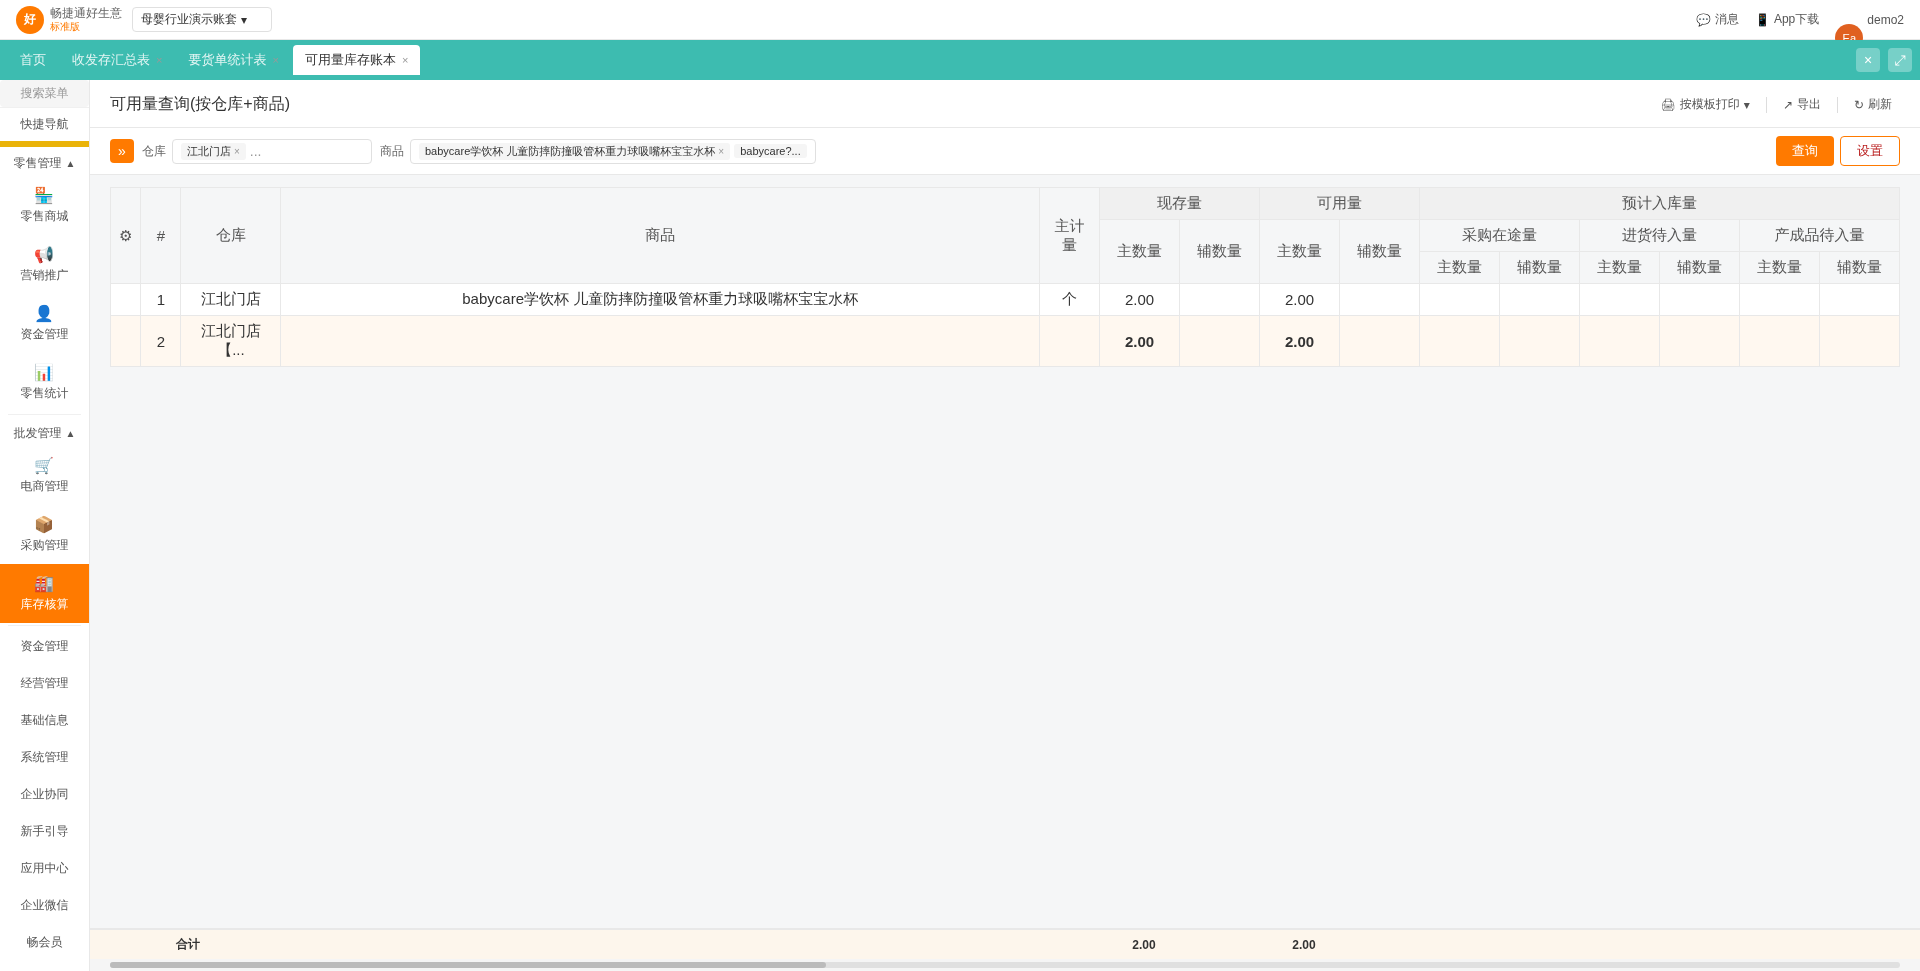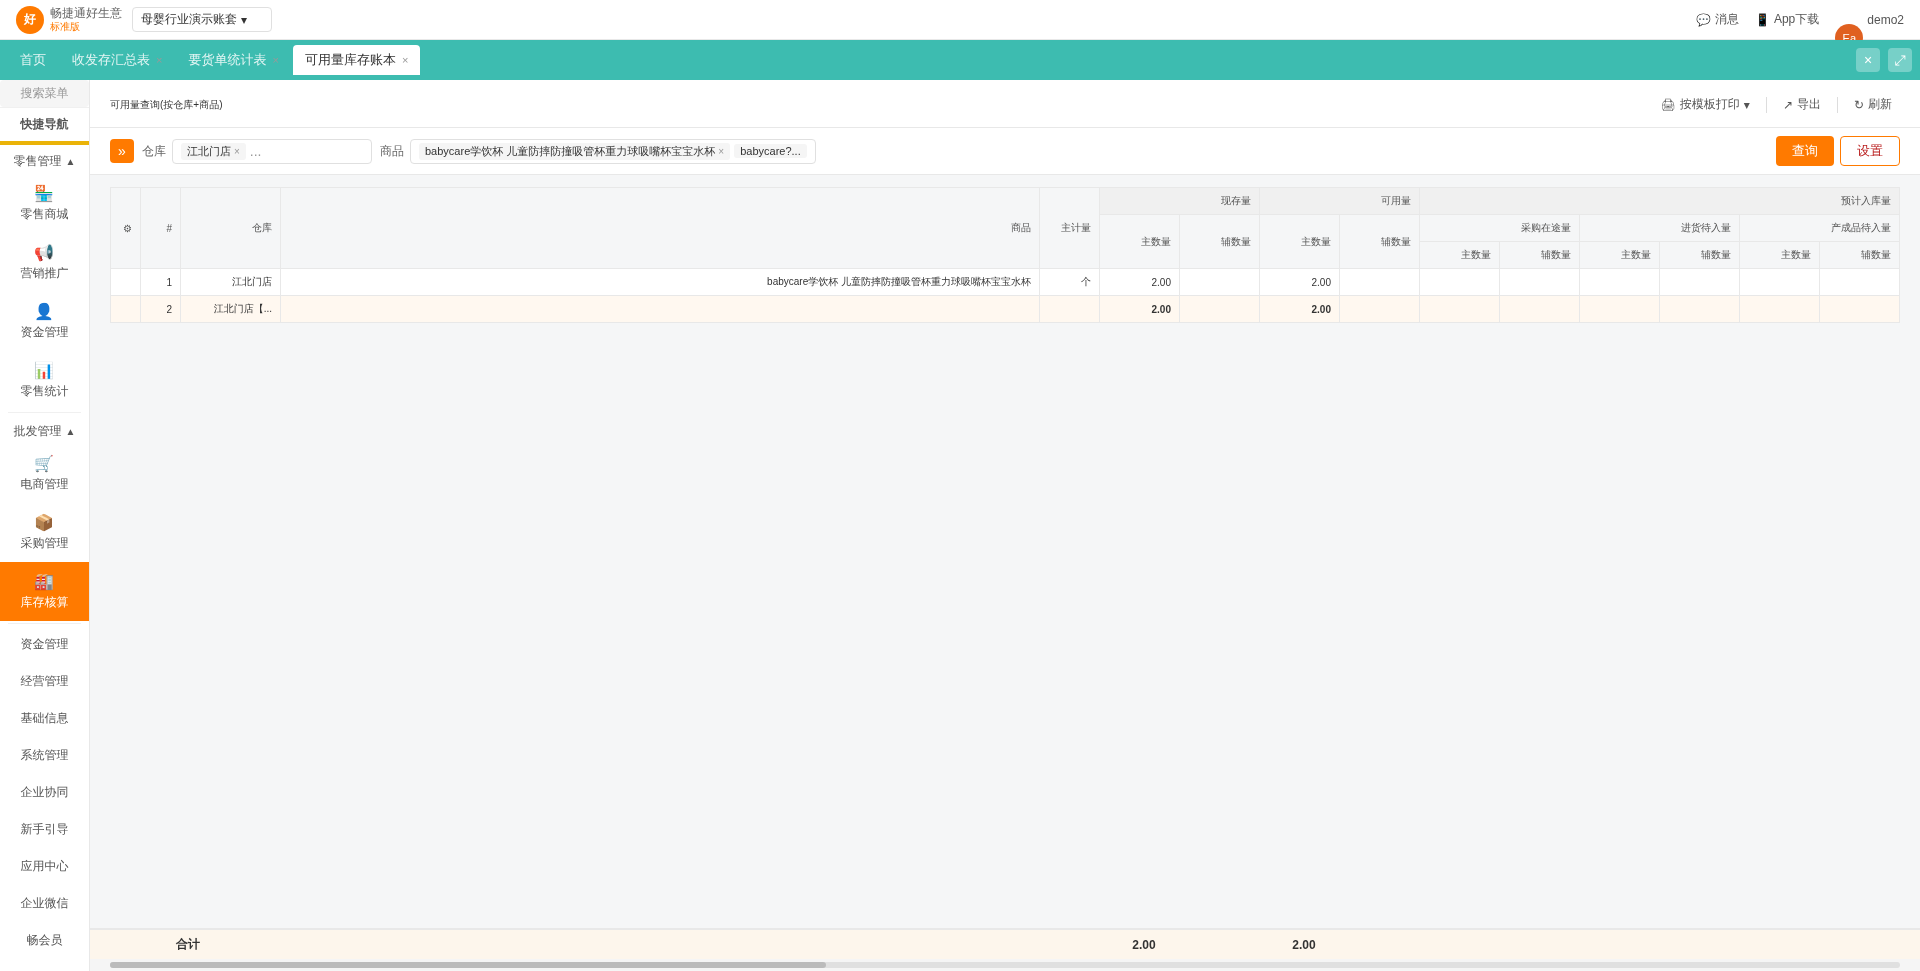--- a/index.html
+++ b/index.html
@@ -26,58 +26,58 @@
     .nav-tab-controls { display: flex; gap: 8px; }
     .nav-ctrl-btn { width: 24px; height: 24px; background: rgba(255,255,255,0.3); border-radius: 4px; display: flex; align-items: center; justify-content: center; cursor: pointer; color: #fff; font-size: 14px; }
 
     
     .main-layout { display: flex; flex: 1; overflow: hidden; }
 
     
     .sidebar { width: 90px; background: #fff; border-right: 1px solid #e8e8e8; display: flex; flex-direction: column; flex-shrink: 0; overflow-y: auto; }
     .sidebar-search { padding: 0; border-bottom: 1px solid #f0f0f0; }
     .sidebar-search-btn { width: 100%; background: #f5f5f5; border: none; border-radius: 4px; padding: 5px; font-size: 12px; color: #999; cursor: pointer; text-align: center; }
-    .sidebar-nav-btn { padding: 8px; text-align: center; font-size: 12px; color: #555; cursor: pointer; border-bottom: 4px solid #eab308; font-weight: bold; }
+    .sidebar-nav-btn { padding: 8px; text-align: center; font-size: 12px; color: #555; cursor: pointer; border-bottom: 6px solid #eab308; }
     .sidebar-item { display: flex; flex-direction: column; align-items: center; padding: 10px 4px; cursor: pointer; color: #555; font-size: 12px; gap: 3px; position: relative; }
     .sidebar-item.active { background: #ff7a00; color: #fff; }
     .sidebar-item.active .sidebar-item-icon { color: #fff; }
     .sidebar-item-icon { font-size: 16px; color: #666; }
     .sidebar-item.active .sidebar-item-icon { color: #fff; }
     .sidebar-group-header { display: flex; align-items: center; justify-content: center; gap: 4px; padding: 8px 4px 4px; font-size: 12px; color: #555; cursor: pointer; }
     .sidebar-group-header .arrow { font-size: 10px; }
     .sidebar-divider { height: 1px; background: #f0f0f0; margin: 2px 8px; }
 
     
     .content-area { flex: 1; background: #f5f6f7; overflow: hidden; display: flex; flex-direction: column; }
 
     
     .page-header { background: #fff; padding: 12px 20px 0; border-bottom: 1px solid #e8e8e8; flex-shrink: 0; }
     .page-title-row { display: flex; align-items: center; justify-content: space-between; margin-bottom: 10px; }
-    .page-title { font-size: 10px; font-weight: 500; color: #333; }
+    .page-title { font-size: 16px; font-weight: 500; color: #333; }
     .page-actions { display: flex; align-items: center; gap: 8px; }
     .page-action-btn { display: flex; align-items: center; gap: 4px; font-size: 12px; color: #555; cursor: pointer; padding: 4px 8px; border-radius: 4px; }
     .divider-v { width: 1px; height: 16px; background: #ddd; }
 
     
     .filter-bar { display: flex; align-items: center; gap: 8px; padding: 8px 20px; background: #fff; flex-shrink: 0; border-bottom: 1px solid #e8e8e8; }
     .filter-expand-btn { width: 24px; height: 24px; background: #ff7a00; border-radius: 4px; display: flex; align-items: center; justify-content: center; color: #fff; font-size: 14px; cursor: pointer; flex-shrink: 0; }
     .filter-field { display: flex; align-items: center; gap: 6px; font-size: 12px; }
     .filter-label { color: #666; white-space: nowrap; }
     .filter-input-area { display: flex; align-items: center; gap: 4px; border: 1px solid #e0e0e0; border-radius: 4px; padding: 3px 8px; min-width: 200px; background: #fff; flex-wrap: wrap; }
     .filter-tag { display: flex; align-items: center; gap: 3px; background: #f5f5f5; border-radius: 3px; padding: 1px 6px; font-size: 11px; color: #333; }
     .filter-tag .remove-x { color: #999; cursor: pointer; font-size: 10px; }
     .filter-dots { color: #999; font-size: 14px; cursor: pointer; }
     .filter-actions { margin-left: auto; display: flex; gap: 6px; }
     .btn-query { background: #ff7a00; color: #fff; border: none; border-radius: 4px; padding: 5px 16px; font-size: 13px; cursor: pointer; }
     .btn-settings { background: #fff; color: #b91c1c; border: 1px solid #ff7a00; border-radius: 4px; padding: 5px 16px; font-size: 13px; cursor: pointer; }
 
     
     .table-container { flex: 1; overflow: auto; padding: 12px 20px; }
     .data-table { width: 100%; border-collapse: collapse; background: #fff; border: 1px solid #e8e8e8; }
-    .data-table th, .data-table td { border: 1px solid #e8e8e8; padding: 6px 8px; font-size: 10px; text-align: right; }
+    .data-table th, .data-table td { border: 1px solid #e8e8e8; padding: 6px 8px; font-size: 15px; text-align: center; }
     .data-table thead th { background: #f5f6f7; color: #555; font-weight: normal; }
     .data-table thead .th-main { background: #f0f0f0; font-weight: 500; }
     .data-table tbody td { color: #333; }
     .settings-icon-cell { width: 30px; }
     .col-no { width: 40px; }
     .col-warehouse { width: 100px; }
     .col-product { min-width: 200px; text-align: left; }
     .col-unit { width: 60px; }
     .col-num { width: 80px; }
 

